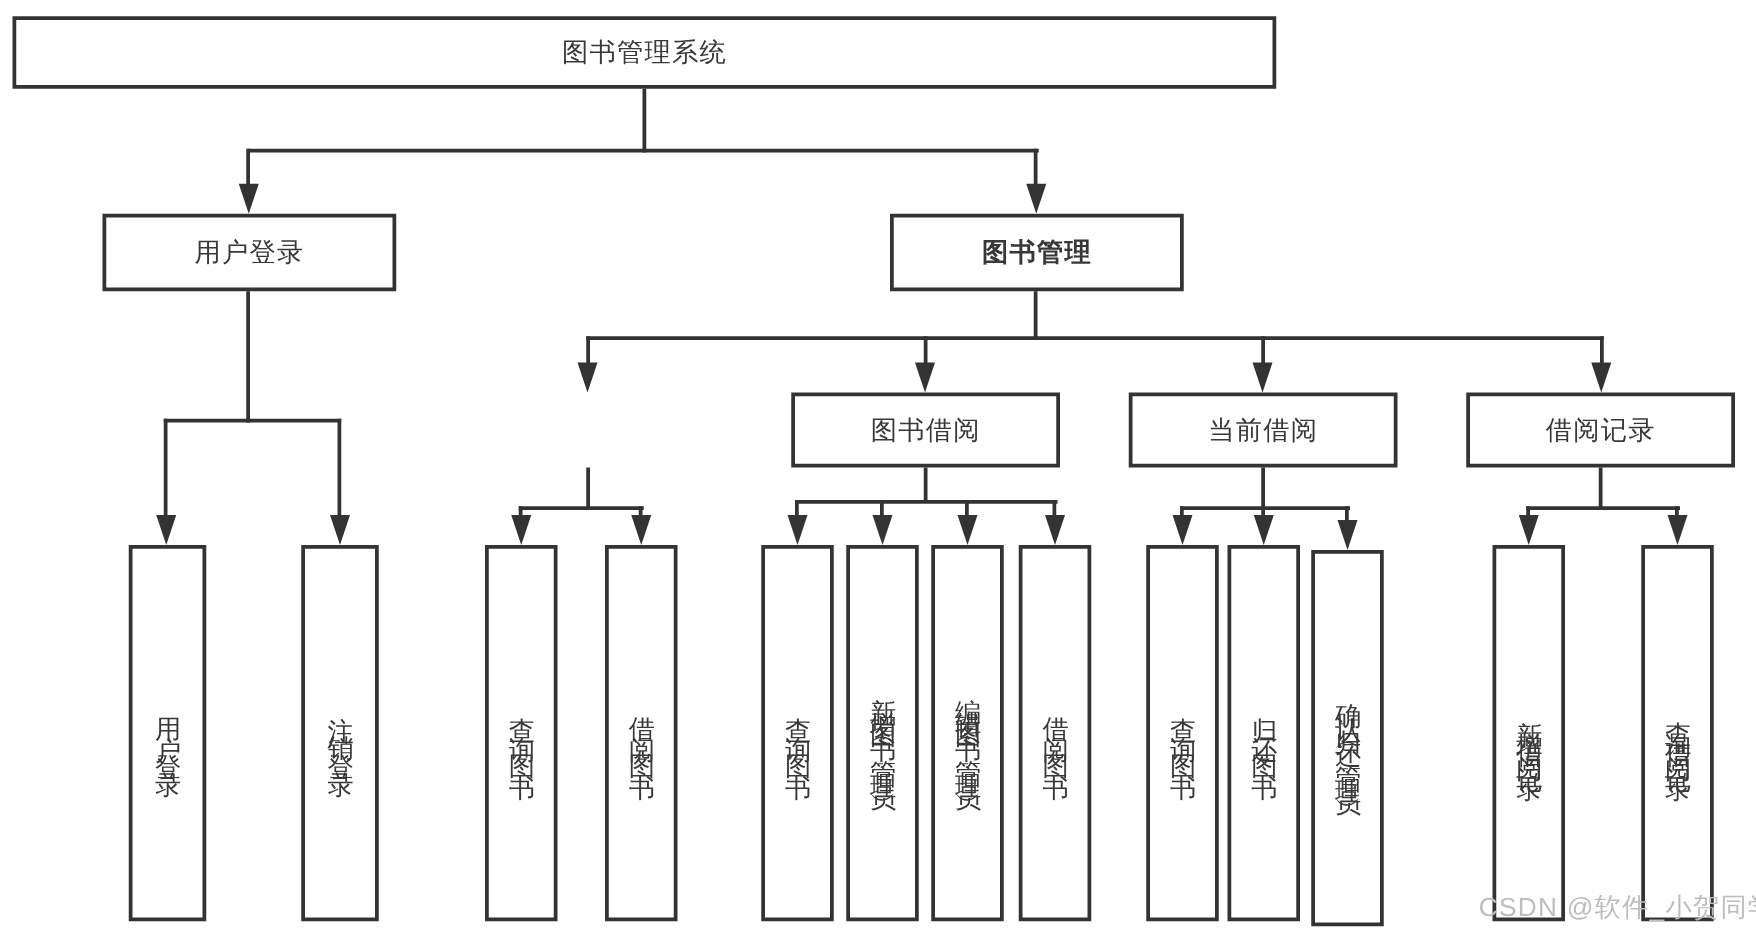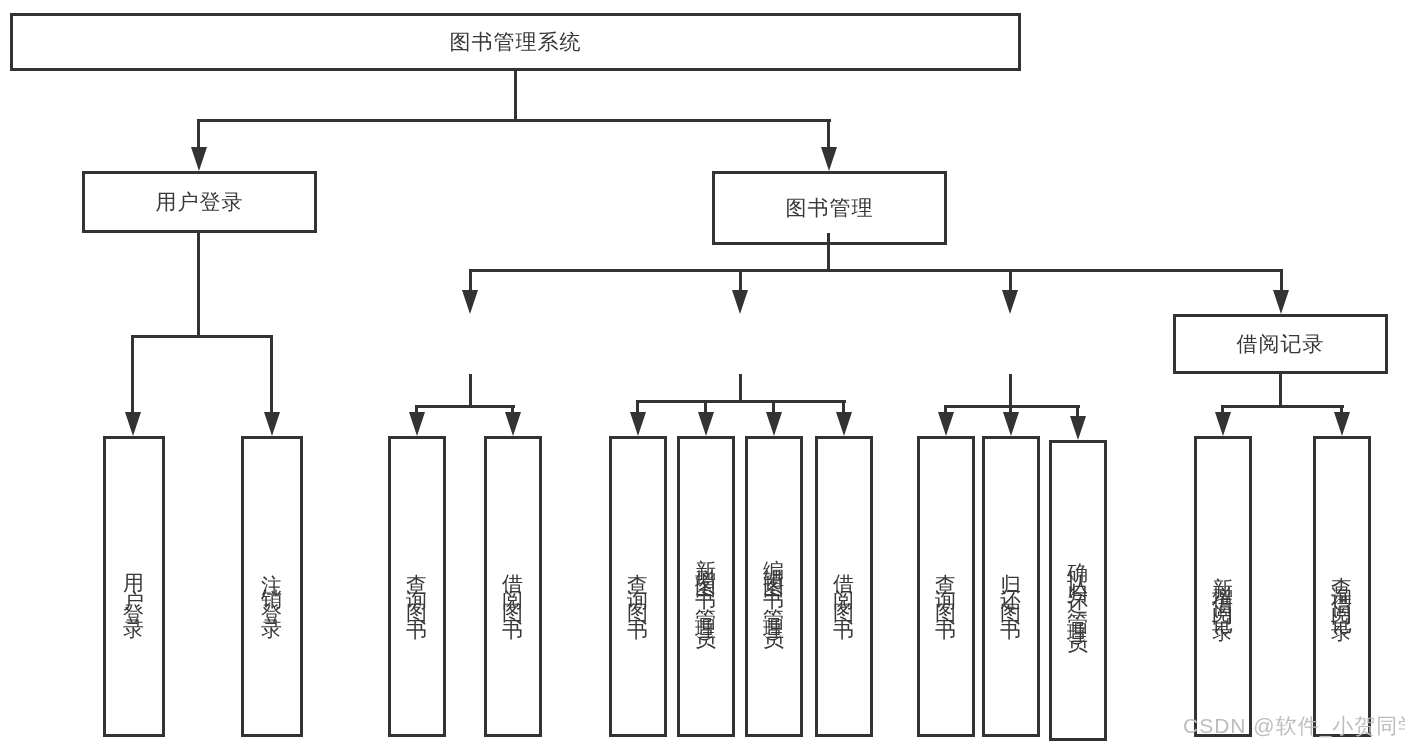--- a/index.html
+++ b/index.html
@@ -68,21 +68,21 @@
   <div class="box" style="left:10px; top:13px; width:1011px; height:58px;">图书管理系统</div>
 
   <div class="vl" style="left:514px; top:71px; height:51px;"></div>
   <div class="hl" style="left:198px; top:119px; width:633px;"></div>
   <div class="vl" style="left:197px; top:119px; height:34px;"></div>
   <div class="ar" style="left:191px; top:147px;"></div>
   <div class="vl" style="left:827px; top:119px; height:34px;"></div>
   <div class="ar" style="left:821px; top:147px;"></div>
 
   <div class="box" style="left:82px; top:171px; width:235px; height:62px;">用户登录</div>
-  <div class="box" style="left:712px; top:171px; width:235px; height:74px;">图书管理</div>
+  <div class="box" style="left:712px; top:171px; width:235px; height:62px;font-weight:bold;">图书管理</div>
 
   <div class="vl" style="left:197px; top:233px; height:105px;"></div>
   <div class="hl" style="left:131px; top:335px; width:142px;"></div>
   <div class="vl" style="left:131px; top:335px; height:82px;"></div>
   <div class="ar" style="left:125px; top:412px;"></div>
   <div class="vl" style="left:270px; top:335px; height:82px;"></div>
   <div class="ar" style="left:264px; top:412px;"></div>
 
   <div class="vbox" style="left:103px; top:436px; width:62px; height:301px;">
     <span class="ls4">用户登录</span>
@@ -95,20 +95,22 @@
   <div class="hl" style="left:469px; top:269px; width:814px;"></div>
   <div class="vl" style="left:469px; top:269px; height:27px;"></div>
   <div class="ar" style="left:462px; top:290px;"></div>
   <div class="vl" style="left:739px; top:269px; height:27px;"></div>
   <div class="ar" style="left:732px; top:290px;"></div>
   <div class="vl" style="left:1009px; top:269px; height:27px;"></div>
   <div class="ar" style="left:1002px; top:290px;"></div>
   <div class="vl" style="left:1280px; top:269px; height:27px;"></div>
   <div class="ar" style="left:1273px; top:290px;"></div>
 
+  <div class="box" style="left:633px; top:314px; width:215px; height:60px;">图书借阅</div>
+  <div class="box" style="left:903px; top:314px; width:215px; height:60px;">当前借阅</div>
   <div class="box" style="left:1173px; top:314px; width:215px; height:60px;">借阅记录</div>
 
   <div class="vl" style="left:469px; top:374px; height:34px;"></div>
   <div class="hl" style="left:415px; top:405px; width:100px;"></div>
   <div class="vl" style="left:415px; top:405px; height:15px;"></div>
   <div class="ar" style="left:409px; top:412px;"></div>
   <div class="vl" style="left:511px; top:405px; height:15px;"></div>
   <div class="ar" style="left:505px; top:412px;"></div>
 
   <div class="vbox" style="left:388px; top:436px; width:58px; height:301px;">

